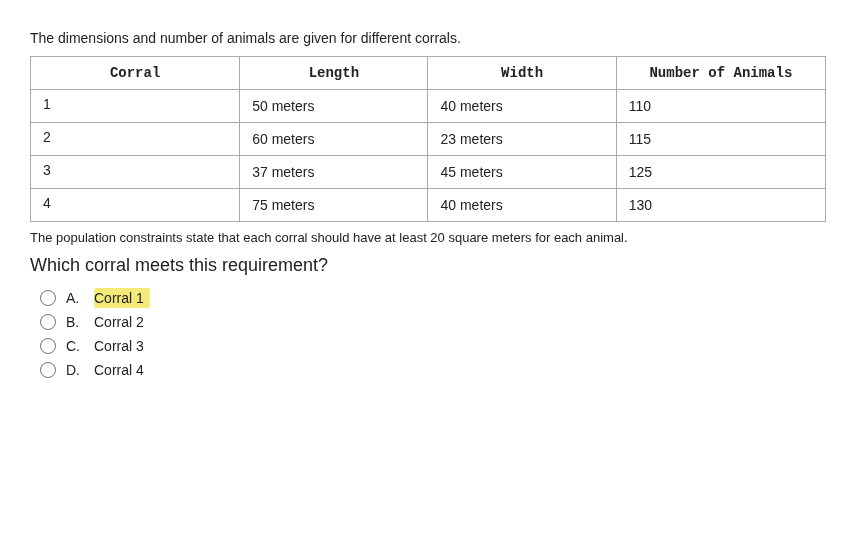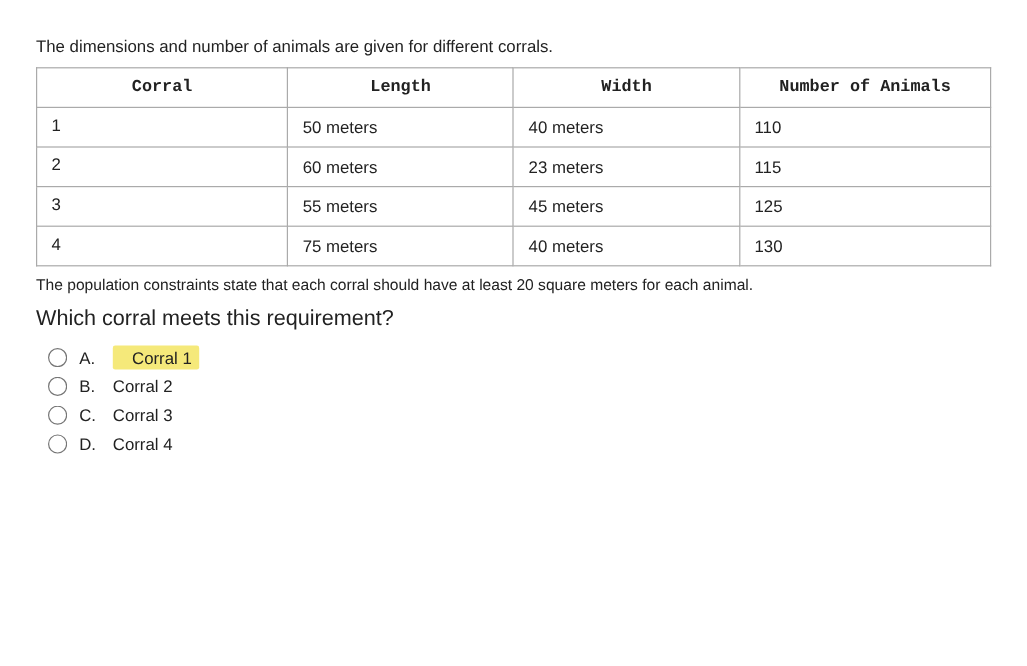--- a/index.html
+++ b/index.html
@@ -82,21 +82,21 @@
     }
     .option-label-letter {
       font-weight: normal;
       min-width: 18px;
     }
     .option-text {
       font-size: 14px;
     }
     .option-a-highlight {
       background-color: #f5e97a;
-      padding: 2px 6px 2px 16px;
+      padding: 2px 6px 2px 0;
       border-radius: 2px;
     }
   </style>
 </head>
 <body>
 
 <p class="intro-text">The dimensions and number of animals are given for different corrals.</p>
 
 <table>
   <thead>
@@ -115,21 +115,21 @@
       <td>110</td>
     </tr>
       <tr>
       <td class="corral-num">2</td>
       <td>60 meters</td>
       <td>23 meters</td>
       <td>115</td>
     </tr>
       <tr>
       <td class="corral-num">3</td>
-      <td>55 meters</td>
+      <td>37 meters</td>
       <td>45 meters</td>
       <td>125</td>
     </tr>
       <tr>
       <td class="corral-num">4</td>
       <td>75 meters</td>
       <td>40 meters</td>
       <td>130</td>
     </tr>
     </tbody>

